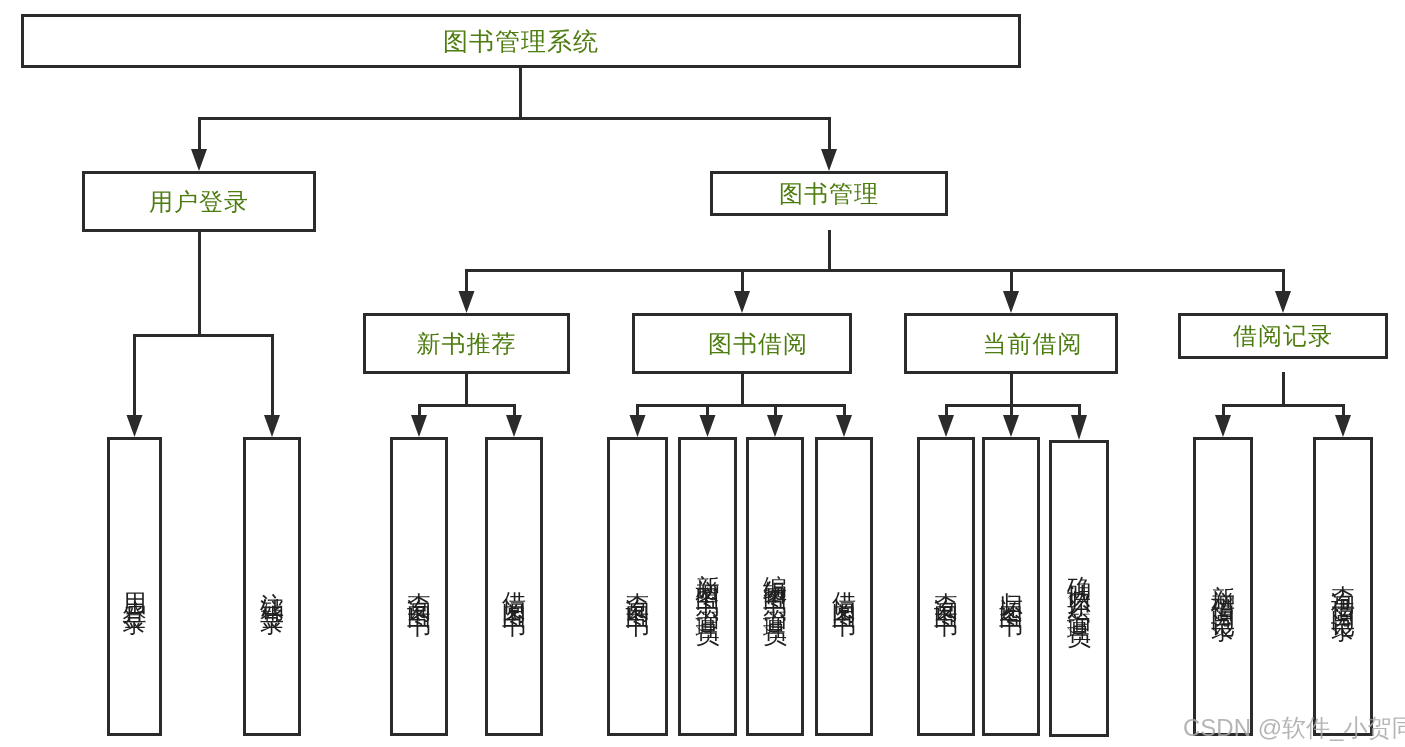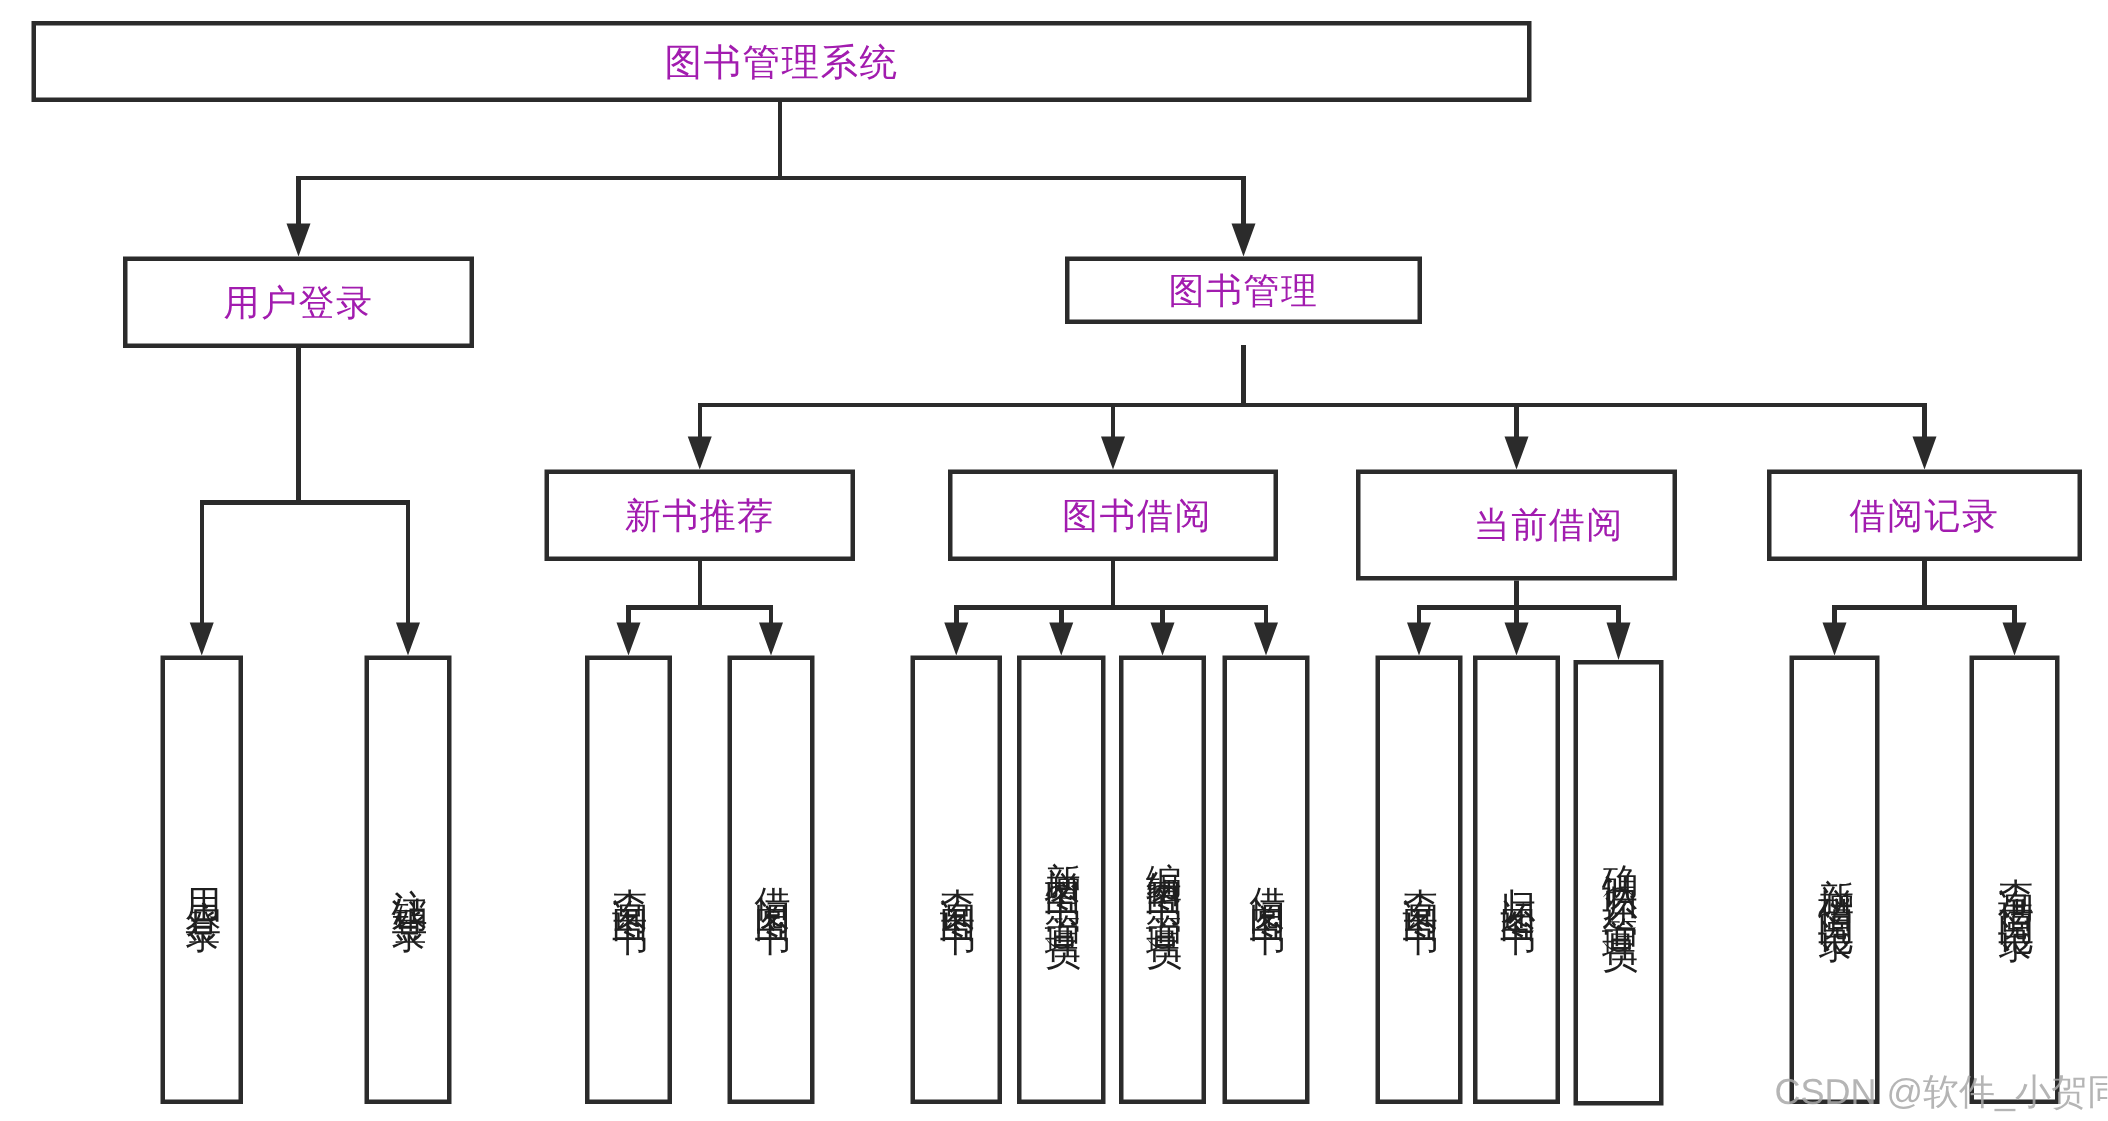--- a/index.html
+++ b/index.html
@@ -25,39 +25,39 @@
     border: 3px solid #2b2b2b;
     display: flex;
     align-items: center;
     justify-content: center;
     z-index: 2;
   }
   .hlabel {
     font-size: 24px;
     letter-spacing: 1px;
     white-space: nowrap;
-    color: #a21caf;
+    color: #4d7c0f;
   }
   .title .hlabel { font-size: 25px; }
   .vlabel {
     writing-mode: vertical-rl;
     text-orientation: mixed;
     font-size: 24px;
     line-height: 1;
     letter-spacing: 7px;
     color: #1f1f1f;
   }
   
   .n-root        { left: 21px;   top: 14px;  width: 1000px; height: 54px; }
   .n-user-login  { left: 82px;   top: 171px; width: 234px;  height: 61px; }
   .n-book-mgmt   { left: 710px;  top: 171px; width: 238px;  height: 45px; }
   .n-new-rec     { left: 363px;  top: 313px; width: 207px;  height: 61px; }
   .n-book-borrow { left: 632px;  top: 313px; width: 220px;  height: 61px; padding-left: 32px; }
-  .n-cur-borrow  { left: 904px;  top: 313px; width: 214px;  height: 74px; padding-left: 43px; }
-  .n-records     { left: 1178px; top: 313px; width: 210px;  height: 61px; }
+  .n-cur-borrow  { left: 904px;  top: 313px; width: 214px;  height: 61px; padding-left: 43px; }
+  .n-records     { left: 1178px; top: 313px; width: 210px;  height: 46px; }
   .leaf          { top: 437px; height: 299px; }
   .lf-1  { left: 107px;  width: 55px; }
   .lf-2  { left: 243px;  width: 58px; }
   .lf-3  { left: 390px;  width: 58px; }
   .lf-4  { left: 485px;  width: 58px; }
   .lf-5  { left: 607px;  width: 61px; }
   .lf-6  { left: 678px;  width: 59px; }
   .lf-7  { left: 746px;  width: 58px; }
   .lf-8  { left: 815px;  width: 58px; }
   .lf-9  { left: 917px;  width: 58px; }

